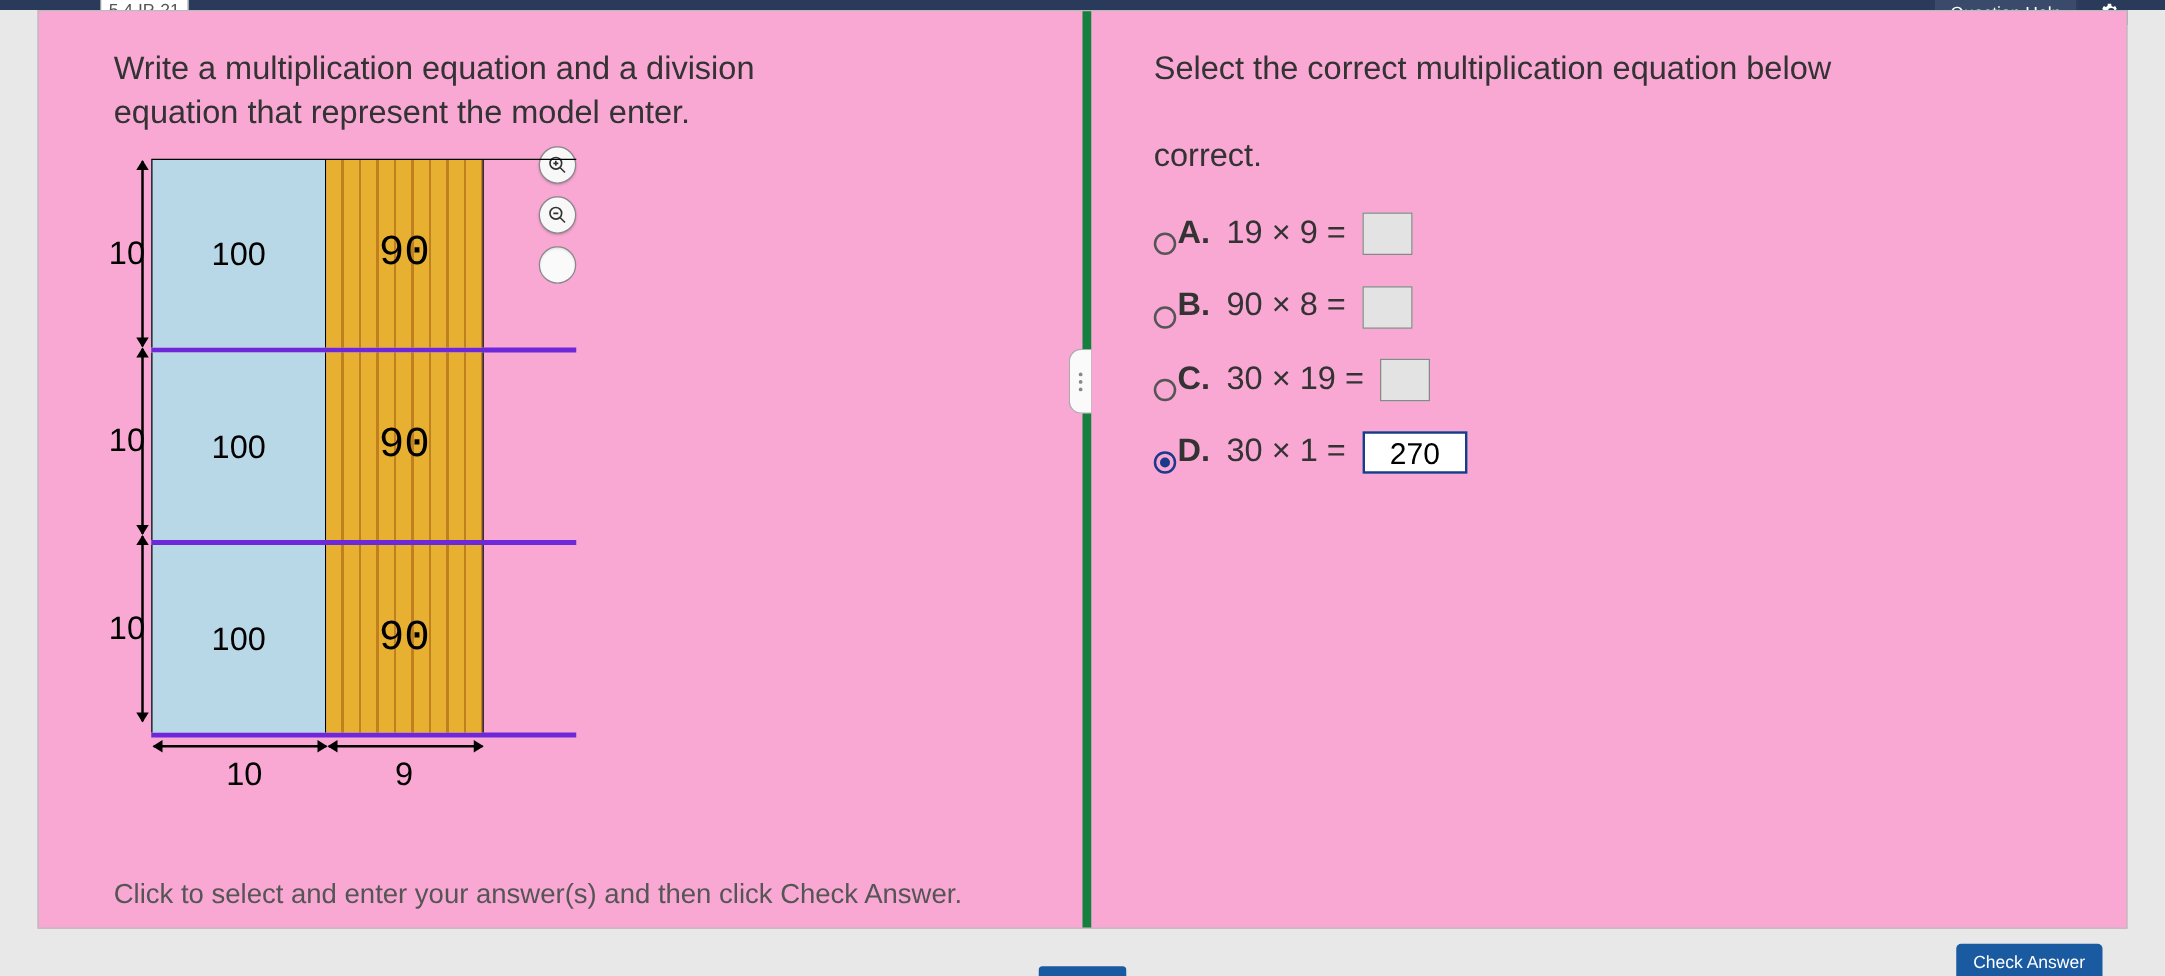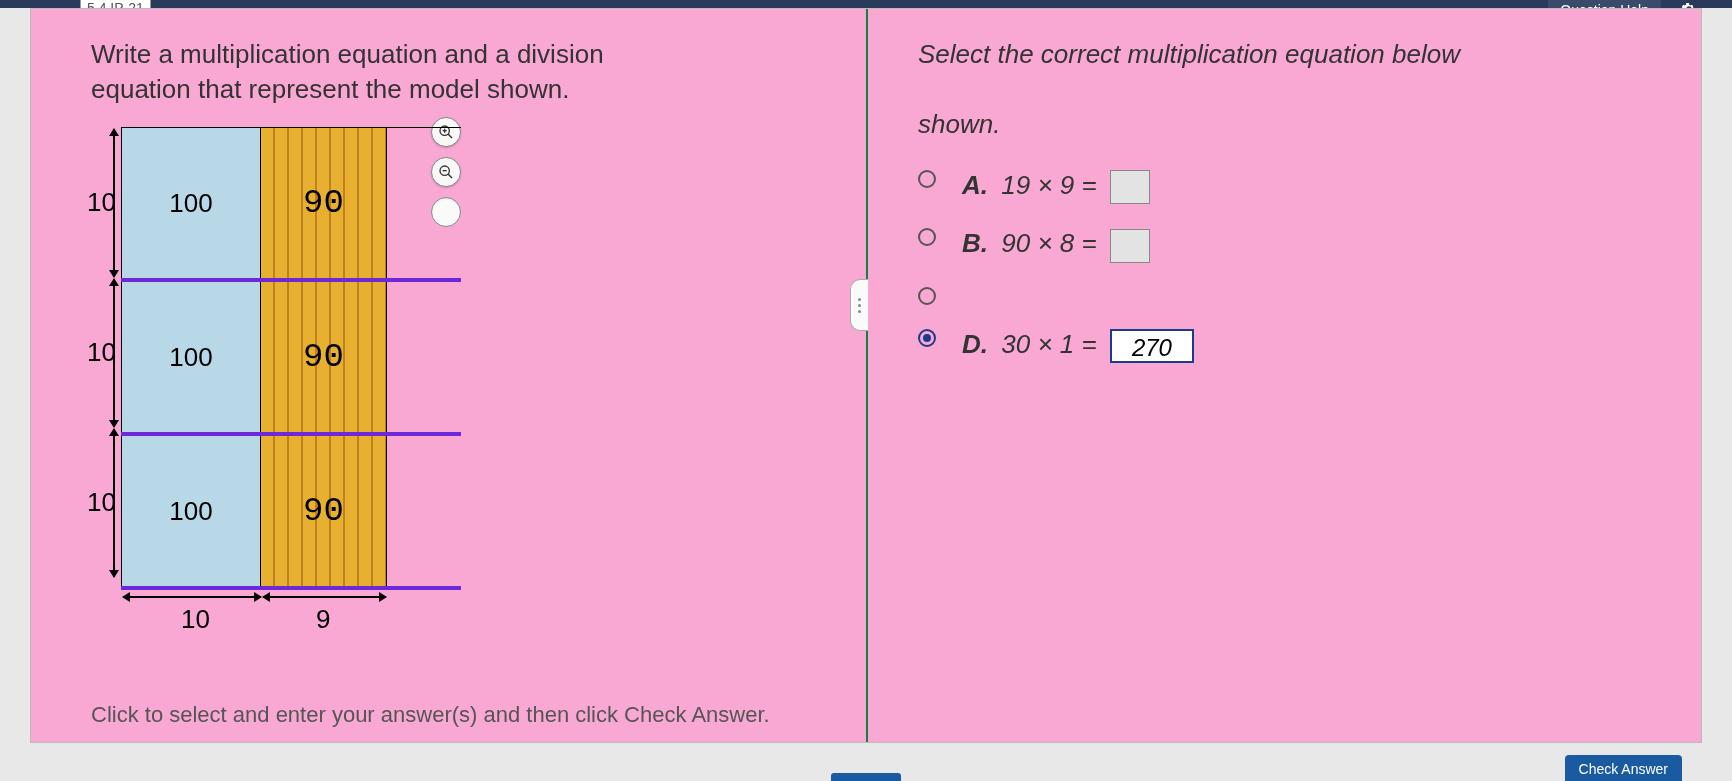--- a/index.html
+++ b/index.html
@@ -61,23 +61,22 @@
     position: relative;
   }
   .left-pane {
     width: 50%;
     padding: 28px 40px 8px 60px;
     position: relative;
   }
   .right-pane {
     width: 50%;
     padding: 28px 50px 8px 50px;
-    border-left: 2px solid #15803d;
-    position: relative;
-    font-style: italic;
+    border-left: 7px solid #15803d;
+    position: relative;
   }
   .prompt {
     font-size: 26px;
     color: #333;
     line-height: 1.35;
     margin-bottom: 8px;
   }
   .zoom-controls {
     position: absolute;
     left: 400px;
@@ -222,22 +221,22 @@
     flex-direction: column;
     gap: 3px;
     cursor: pointer;
   }
   .drag-handle span {
     width: 3px; height: 3px; background: #888; border-radius: 50%;
   }
   .choices { margin-top: 28px; }
   .choice {
     display: flex;
-    align-items: flex-start;
-    gap: 26px;
+    align-items: flex-end;
+    gap: 1px;
     margin-bottom: 24px;
     font-size: 26px;
     color: #333;
   }
   .radio {
     width: 18px; height: 18px;
     border: 2px solid #555;
     border-radius: 50%;
     flex-shrink: 0;
     cursor: pointer;
@@ -321,21 +320,21 @@
         <path d="M12 8a4 4 0 100 8 4 4 0 000-8zm9 4a7 7 0 01-.1 1.2l2 1.6-2 3.4-2.4-1a7 7 0 01-2 1.2l-.4 2.6h-4l-.4-2.6a7 7 0 01-2-1.2l-2.4 1-2-3.4 2-1.6A7 7 0 013 12a7 7 0 01.1-1.2l-2-1.6 2-3.4 2.4 1a7 7 0 012-1.2L7.9 3h4l.4 2.6a7 7 0 012 1.2l2.4-1 2 3.4-2 1.6c.1.4.3.8.3 1.2z"></path>
       </svg>
   </div>
 </div>
 
 <div class="content">
 
   <div class="left-pane">
     <div class="prompt">
       <span>Write a multiplication equation and a division</span><br>
-      <span>equation that represent the model shown.</span>
+      <span>equation that represent the model enter.</span>
     </div>
 
     <div class="zoom-controls">
       <div class="zoom-btn">
         <svg width="16" height="16" viewBox="0 0 24 24" fill="none" stroke="#333" stroke-width="2">
             <circle cx="10" cy="10" r="7"></circle>
             <line x1="15" y1="15" x2="21" y2="21"></line>
             <line x1="10" y1="7" x2="10" y2="13"></line>
             <line x1="7" y1="10" x2="13" y2="10"></line>
           </svg>
@@ -392,38 +391,41 @@
 
   <div class="right-pane">
     <div class="drag-handle">
       <span></span>
         <span></span>
         <span></span>
     </div>
     <div class="prompt">
       <span>Select the correct multiplication equation below</span><br>
       <br>
-      <span>shown.</span>
+      <span>correct.</span>
     </div>
 
     <div class="choices">
       <div class="choice">
         <div class="radio"></div>
         <div><span class="letter">A.</span>
         <span>19 × 9 =</span>
         <span class="answer-box"></span></div>
       </div>
       <div class="choice">
         <div class="radio"></div>
         <div><span class="letter">B.</span>
         <span>90 × 8 =</span>
         <span class="answer-box"></span></div>
       </div>
       <div class="choice">
         <div class="radio"></div>
+        <div><span class="letter">C.</span>
+        <span>30 × 19 =</span>
+        <span class="answer-box"></span></div>
       </div>
       <div class="choice">
         <div class="radio selected"></div>
         <div><span class="letter">D.</span>
         <span>30 × 1 =</span>
         <span class="answer-box filled">270</span></div>
       </div>
     </div>
   </div>
 </div>

